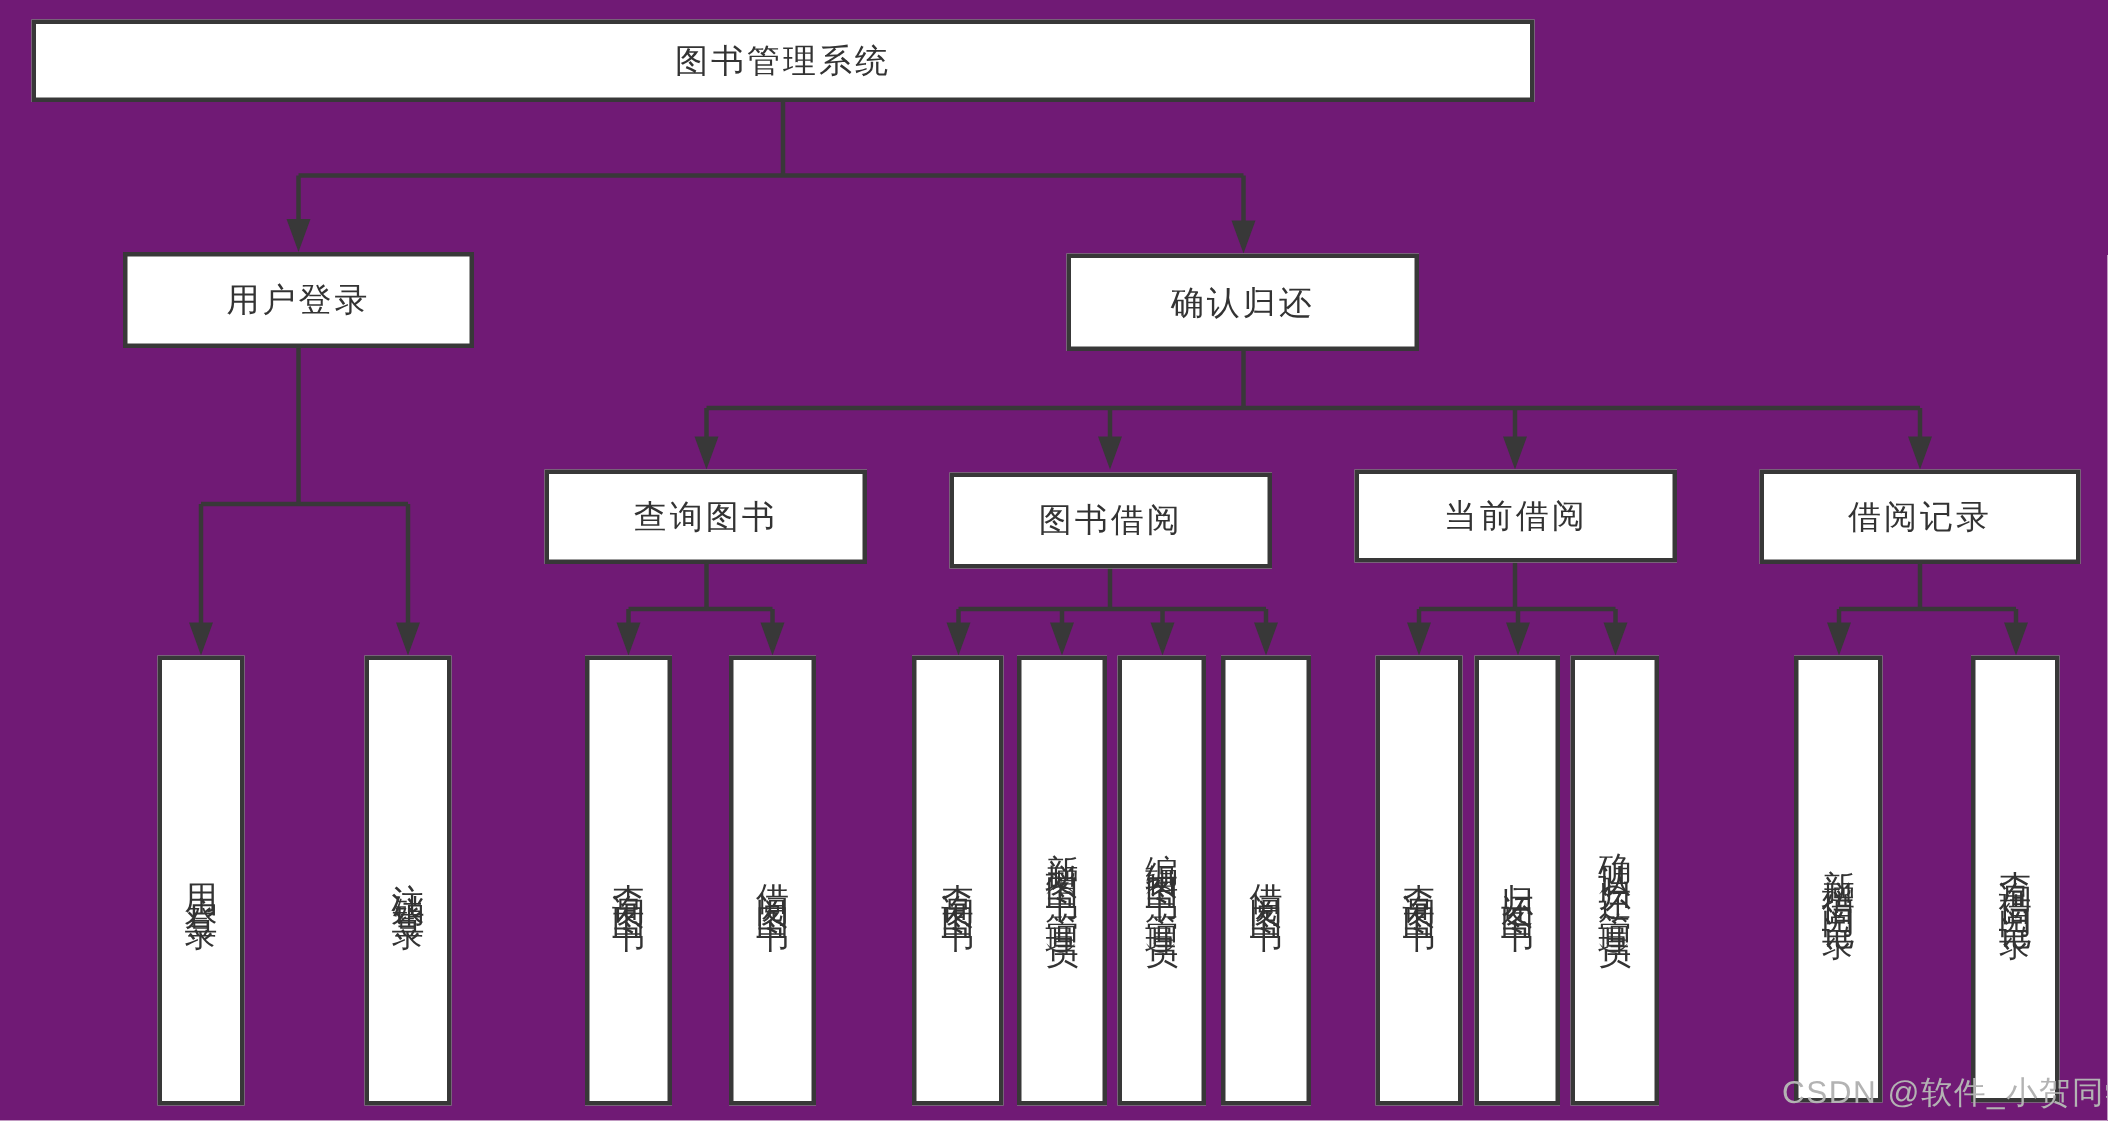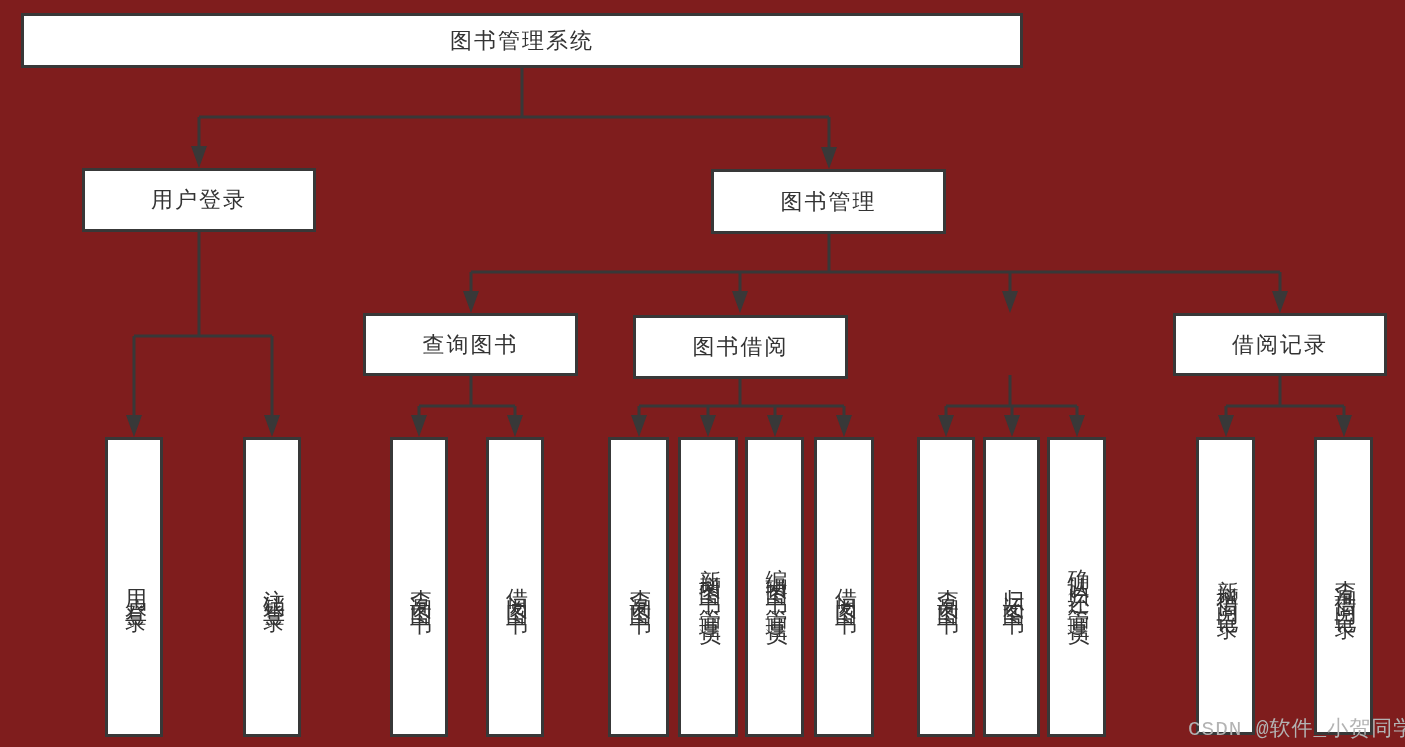--- a/index.html
+++ b/index.html
@@ -1,21 +1,21 @@
 <!DOCTYPE html>
 <html><head>
 <meta charset="utf-8">
 <style>
   html, body { margin: 0; padding: 0; background: #ffffff; }
   .stage {
     position: relative;
     width: 1405px;
     height: 747px;
-    background: #7f1d1d;
-    font-family: Liberation Mono, monospace;
+    background: #701a75;
+    font-family: Liberation Sans, sans-serif;
     overflow: hidden;
   }
   .wires { position: absolute; left: 0; top: 0; z-index: 1; }
   .node {
     position: absolute;
     box-sizing: border-box;
     background: #ffffff;
     border: 3px solid #383838;
     color: #333333;
     display: flex;
@@ -91,24 +91,25 @@
     <g>
       <path d="M1280 376 V406 M1226 406 H1344 M1226 406 V419 M1344 406 V419"></path>
       <polygon points="1218,415 1234,415 1226,437" fill="#383838" stroke="none"></polygon>
       <polygon points="1336,415 1352,415 1344,437" fill="#383838" stroke="none"></polygon>
     </g>
   </svg>
 
   <div class="node h-node" style="left:21px; top:13px; width:1002px; height:55px;">图书管理系统</div>
 
   <div class="node h-node" style="left:82px; top:168px; width:234px; height:64px;">用户登录</div>
-  <div class="node h-node" style="left:711px; top:169px; width:235px; height:65px;">图书管理</div>
+  <div class="node h-node" style="left:711px; top:169px; width:235px; height:65px;">确认归还</div>
 
   <div class="node h-node" style="left:363px; top:313px; width:215px; height:63px;">查询图书</div>
   <div class="node h-node" style="left:633px; top:315px; width:215px; height:64px;">图书借阅</div>
+  <div class="node h-node" style="left:903px; top:313px; width:215px; height:62px;">当前借阅</div>
   <div class="node h-node" style="left:1173px; top:313px; width:214px; height:63px;">借阅记录</div>
 
   <div class="node v-node" style="left:105px; top:437px; width:58px; height:300px;">用户登录</div>
   <div class="node v-node" style="left:243px; top:437px; width:58px; height:300px;">注销登录</div>
 
   <div class="node v-node" style="left:390px; top:437px; width:58px; height:300px;">查询图书</div>
   <div class="node v-node" style="left:486px; top:437px; width:58px; height:300px;">借阅图书</div>
 
   <div class="node v-node" style="left:608px; top:437px; width:61px; height:300px;">查询图书</div>
   <div class="node v-node" style="left:678px; top:437px; width:60px; height:300px;">新增图书（管理员）</div>

